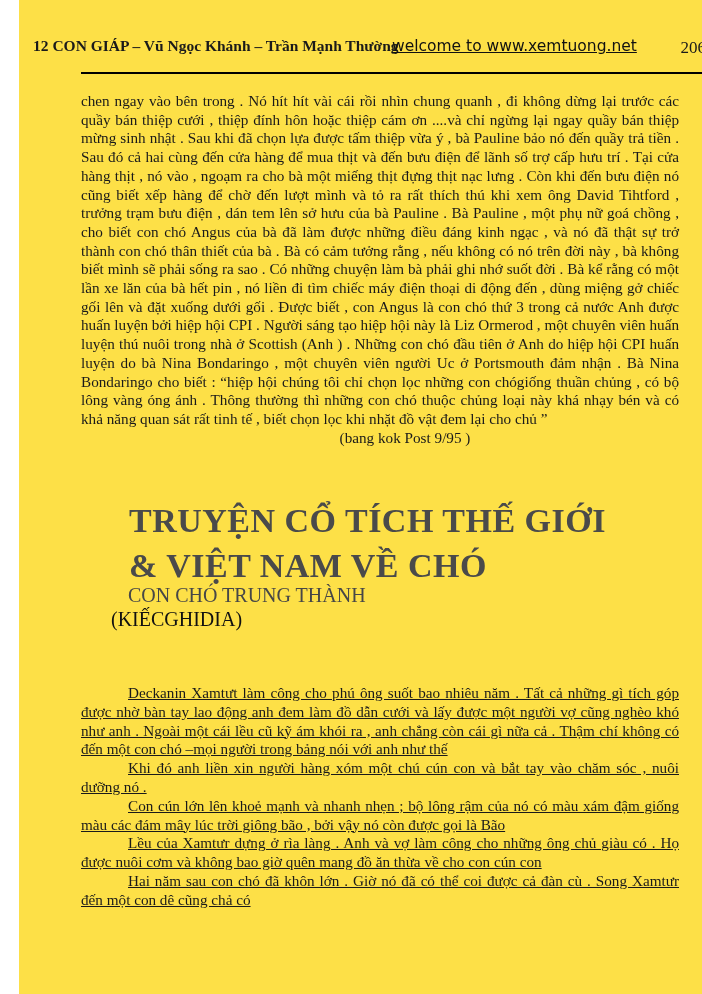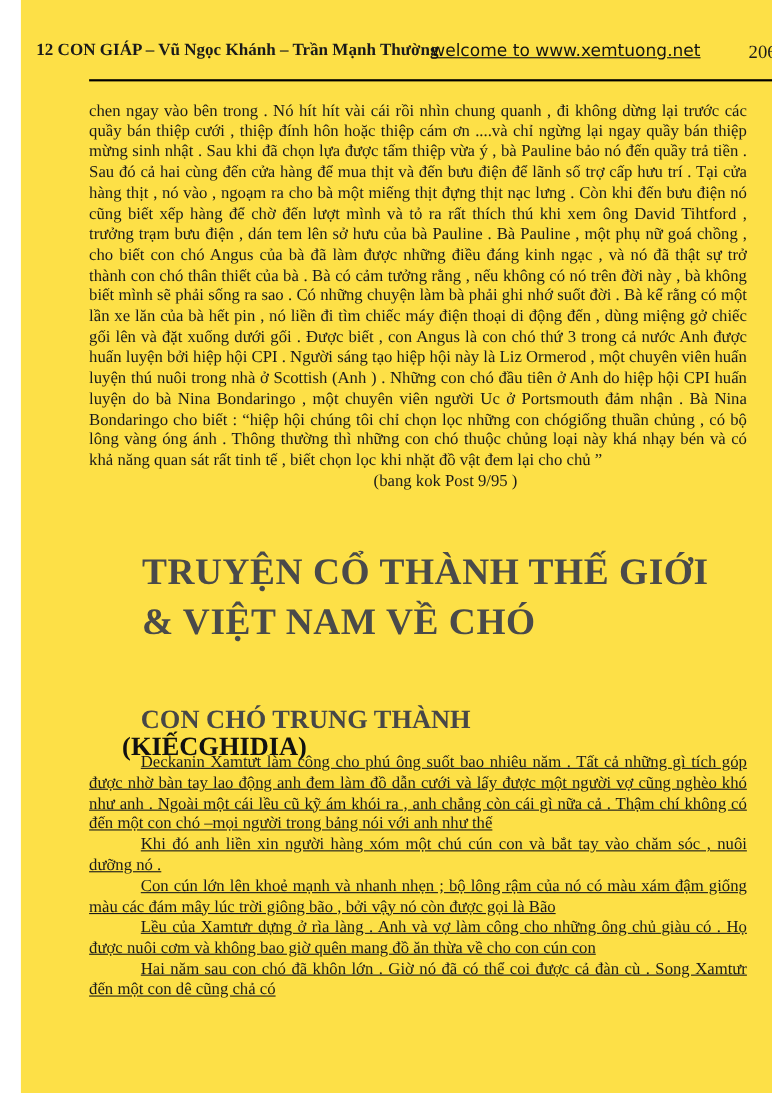--- a/index.html
+++ b/index.html
@@ -48,23 +48,23 @@
   }
 
   
   .section-title {
     position: absolute; left: 110px; top: 498px;
     font-family: "Liberation Serif", serif;
     font-weight: bold; font-size: 34px; line-height: 45px;
     color: #4a4a4a; letter-spacing: 0.5px; white-space: nowrap;
   }
   .section-subtitle {
-    position: absolute; left: 92px; top: 644px;
+    position: absolute; left: 92px; top: 584px;
     font-family: "Liberation Serif", serif;
-    font-weight: bold; font-size: 24px; line-height: 23.5px;
+    font-weight: normal; font-size: 20px; line-height: 23.5px;
     white-space: nowrap;
   }
   .subtitle-line1 { padding-left: 17px; color: #474747; }
   .subtitle-line2 { color: #111111; }
 
   
   .story {
     position: absolute; left: 62px; top: 684px; width: 598px;
     font-size: 15.2px; line-height: 18.8px; text-align: justify;
   }
@@ -81,21 +81,21 @@
     <div class="page-number">206</div>
     <div class="header-rule"></div>
   </div>
 
   <div class="article-top">
     <p>chen ngay vào bên trong . Nó hít hít vài cái rồi nhìn chung quanh , đi không dừng lại trước các quầy bán thiệp cưới , thiệp đính hôn hoặc thiệp cám ơn ....và chỉ ngừng lại ngay quầy bán thiệp mừng sinh nhật . Sau khi đã chọn lựa được tấm thiệp vừa ý , bà Pauline bảo nó đến quầy trả tiền . Sau đó cả hai cùng đến cửa hàng để mua thịt và đến bưu điện để lãnh số trợ cấp hưu trí . Tại cửa hàng thịt , nó vào , ngoạm ra cho bà một miếng thịt đựng thịt nạc lưng . Còn khi đến bưu điện nó cũng biết xếp hàng để chờ đến lượt mình và tỏ ra rất thích thú khi xem ông David Tihtford , trưởng trạm bưu điện , dán tem lên sở hưu của bà Pauline . Bà Pauline , một phụ nữ goá chồng , cho biết con chó Angus của bà đã làm được những điều đáng kinh ngạc , và nó đã thật sự trở thành con chó thân thiết của bà . Bà có cảm tưởng rằng , nếu không có nó trên đời này , bà không biết mình sẽ phải sống ra sao . Có những chuyện làm bà phải ghi nhớ suốt đời . Bà kể rằng có một lần xe lăn của bà hết pin , nó liền đi tìm chiếc máy điện thoại di động đến , dùng miệng gở chiếc gối lên và đặt xuống dưới gối . Được biết , con Angus là con chó thứ 3 trong cả nước Anh được huấn luyện bởi hiệp hội CPI . Người sáng tạo hiệp hội này là Liz Ormerod , một chuyên viên huấn luyện thú nuôi trong nhà ở Scottish (Anh ) . Những con chó đầu tiên ở Anh do hiệp hội CPI huấn luyện do bà Nina Bondaringo , một chuyên viên người Uc ở Portsmouth đảm nhận . Bà Nina Bondaringo cho biết : “hiệp hội chúng tôi chỉ chọn lọc những con chógiống thuần chủng , có bộ lông vàng óng ánh . Thông thường thì những con chó  thuộc chủng loại này khá nhạy bén và có khả năng quan sát rất tinh tế , biết chọn lọc khi nhặt đồ vật đem lại cho chủ ”</p>
     <p class="source-note">(bang kok Post 9/95 )</p>
   </div>
 
   <div class="section-title">
-    <div>TRUYỆN CỔ THÀNH THẾ GIỚI</div>
+    <div>TRUYỆN CỔ TÍCH THẾ GIỚI</div>
     <div>&amp; VIỆT NAM VỀ CHÓ</div>
   </div>
 
   <div class="section-subtitle">
     <div class="subtitle-line1">CON CHÓ TRUNG THÀNH</div>
     <div class="subtitle-line2">(KIẾCGHIDIA)</div>
   </div>
 
   <div class="story">
     <p>Deckanin Xamtưt làm công cho phú ông suốt bao nhiêu năm . Tất cả những gì tích góp được nhờ bàn tay lao động anh đem làm đồ dẫn cưới và lấy được  một người vợ cũng nghèo khó như anh . Ngoài một cái lều cũ kỹ ám khói ra , anh chẳng còn cái gì nữa cả . Thậm chí không có đến một con chó –mọi người trong bảng nói với anh như thế</p>

